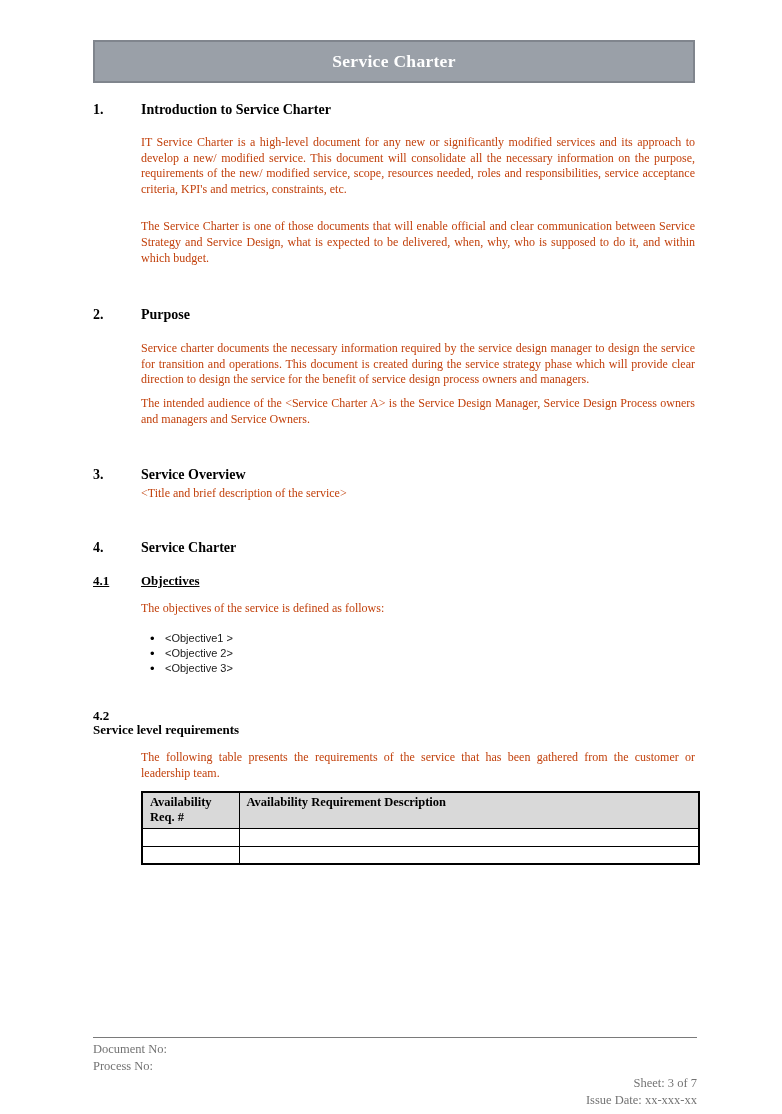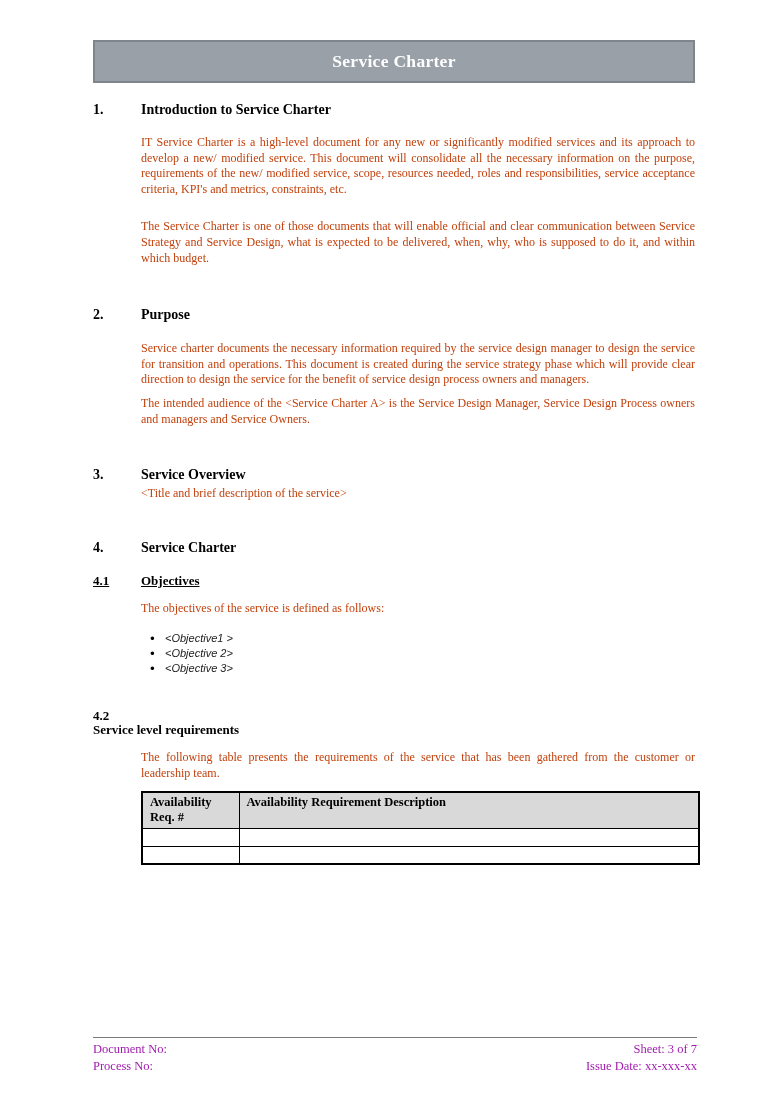--- a/index.html
+++ b/index.html
@@ -39,21 +39,21 @@
   .mt-h3  { margin-top:40px; }
   .mt-p3  { margin-top:4px; }
   .mt-h4  { margin-top:38px; }
   .mt-h41 { margin-top:19px;text-decoration:underline; }
   .mt-p41 { margin-top:13px; }
   .mt-ul  { margin-top:15px; }
   .mt-h42 { margin-top:33px;flex-direction:column; }
   .mt-p42 { margin-top:13px; }
   .mt-tbl { margin-top:9px; }
   
-  .bullets { list-style:none; margin-left:48px;font-style:italic; }
+  .bullets { list-style:none; margin-left:48px; }
   .bullets li {
     position:relative; padding-left:24px;
     font-family:"Liberation Sans", sans-serif; font-size:11px; line-height:15px;
     text-align:left; color:#1a1a1a;
   }
   .bullets li::before {
     content:"\2022"; position:absolute; left:9px; top:0;
     font-size:13px; line-height:15px; color:#000;
   }
   
@@ -67,21 +67,21 @@
     background:#D9D9D9; font-weight:bold; font-size:12.5px; line-height:15px;
     text-align:left; padding:2px 5px 3px 7px; height:32px;
   }
   table.req .col-reqnum { width:97px; }
   table.req td { height:18px; font-size:12px; padding:1px 5px; }
   
   .footer {
     position:absolute; left:93px; top:1037px; width:604px;
     border-top:1.5px solid #7a7a7a; padding-top:3px;
     display:flex; justify-content:space-between;
-    color:#a21caf; font-size:12.5px; line-height:17px;
+    color:#737373; font-size:12.5px; line-height:17px;flex-direction:column;
   }
   .footer .right { text-align:right; }
 </style>
 </head>
 <body>
 
 <div class="page">
 
   <div class="banner">
     <span class="banner-title">Service Charter</span>

